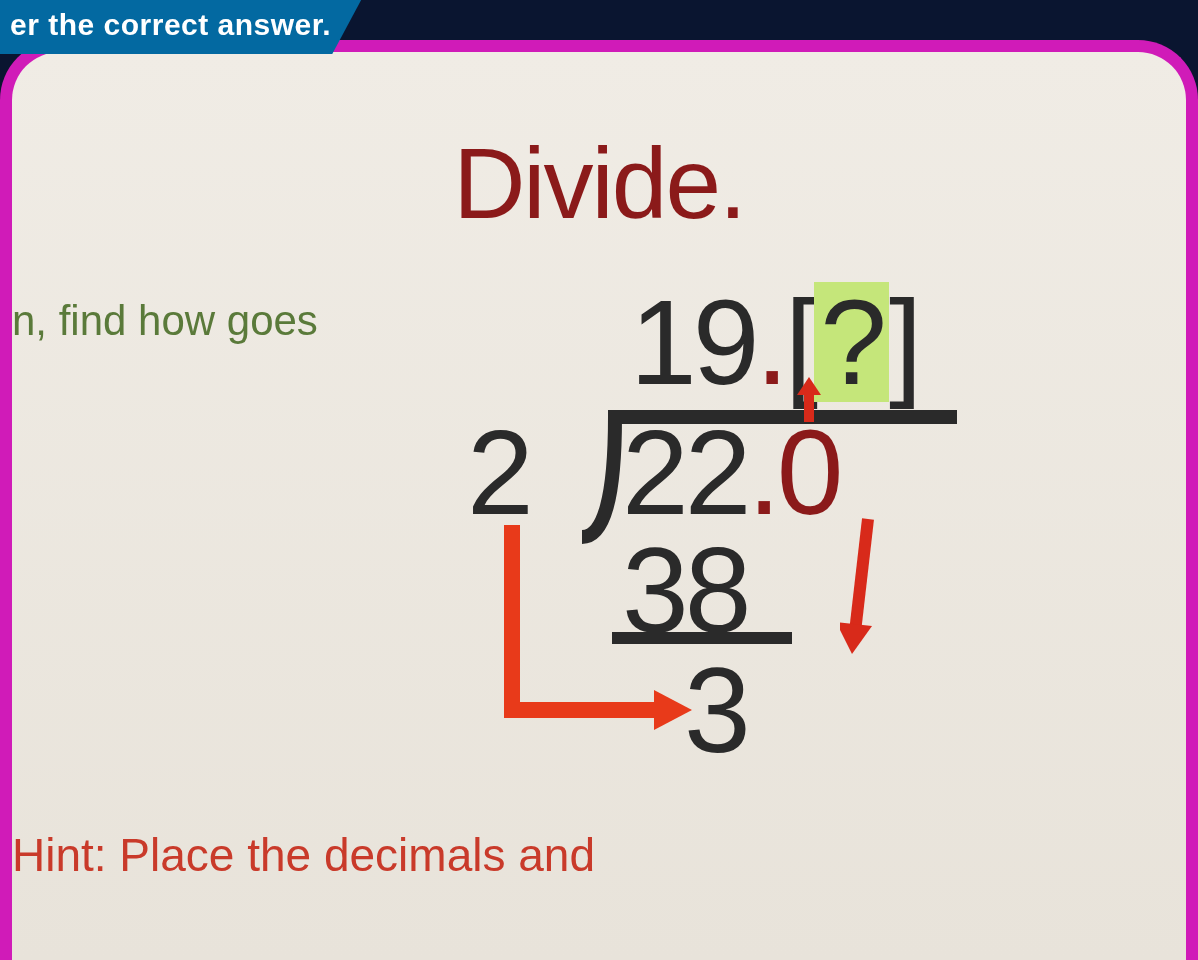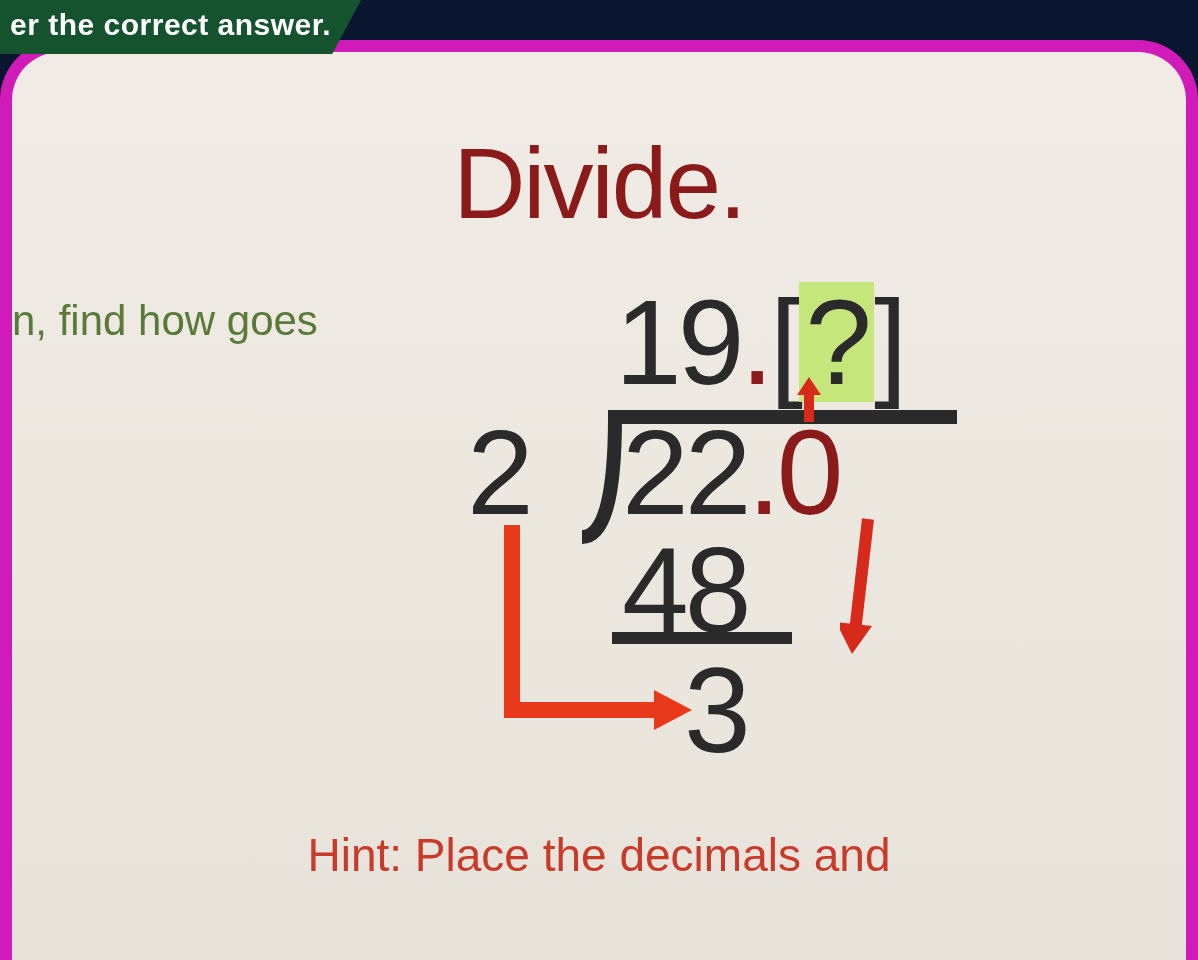--- a/index.html
+++ b/index.html
@@ -19,21 +19,21 @@
     bottom: 0;
     border: 12px solid #d01bb8;
     border-radius: 60px 60px 0 0;
     border-bottom: none;
     background: linear-gradient(to bottom, #f0ece5 0%, #e8e3da 100%);
   }
   .instruction-tab {
     position: absolute;
     top: 0;
     left: 0;
-    background: #14532d;
+    background: #0369a1;
     color: #fff;
     padding: 8px 30px 12px 10px;
     font-size: 30px;
     font-weight: bold;
     clip-path: polygon(0 0, 100% 0, 92% 100%, 0 100%);
     z-index: 10;
     letter-spacing: 0.5px;
   }
   .content {
     position: relative;
@@ -60,21 +60,21 @@
   }
   .division-area {
     position: absolute;
     left: 440px;
     top: 230px;
     font-size: 120px;
     line-height: 1;
   }
   .quotient {
     position: absolute;
-    left: 163px;
+    left: 178px;
     top: 0;
     color: #2a2a2a;
     font-weight: 500;
     letter-spacing: -4px;
     white-space: nowrap;
   }
   .quotient .decimal-point {
     color: #8b1a1a;
   }
   .answer-box {
@@ -157,21 +157,20 @@
     position: absolute;
     left: 30px;
     top: 238px;
     pointer-events: none;
   }
   .hint {
     position: absolute;
     top: 772px;
     left: 0;
     right: 0;
-    text-align: center;
     color: #c93a2a;
     font-size: 46px;
     line-height: 1.35;
     font-weight: 500;
   }
 </style>
 </head>
 <body>
 
 <div class="instruction-tab">er the correct answer.</div>
@@ -198,21 +197,21 @@
 
       <div class="dividend">
         <span>22</span><span class="decimal-point">.</span><span class="zero">0</span>
       </div>
 
       <svg class="arrow-up" width="30" height="50">
         <line x1="15" y1="45" x2="15" y2="12" stroke="#d82a1a" stroke-width="10"></line>
         <polygon points="15,0 3,18 27,18" fill="#d82a1a"></polygon>
       </svg>
 
-      <div class="step-38">48</div>
+      <div class="step-38">38</div>
       <div class="underline-38"></div>
 
       <svg class="arrow-down" width="60" height="160">
         <line x1="28" y1="5" x2="15" y2="118" stroke="#d82a1a" stroke-width="12"></line>
         <polygon points="12,140 -4,108 32,112" fill="#d82a1a"></polygon>
       </svg>
 
       <div class="step-10">3</div>
 
       <svg class="arrow-L" width="240" height="230">

